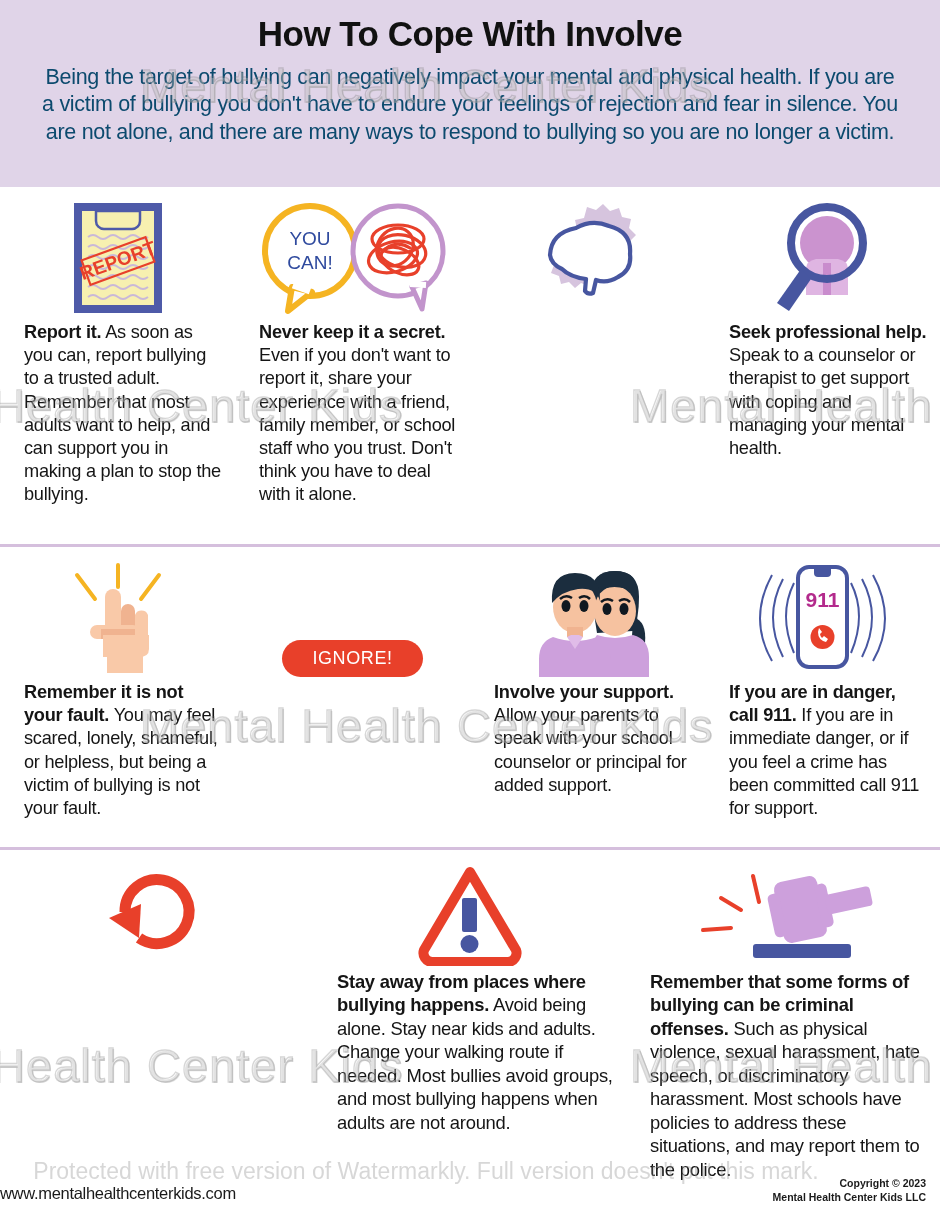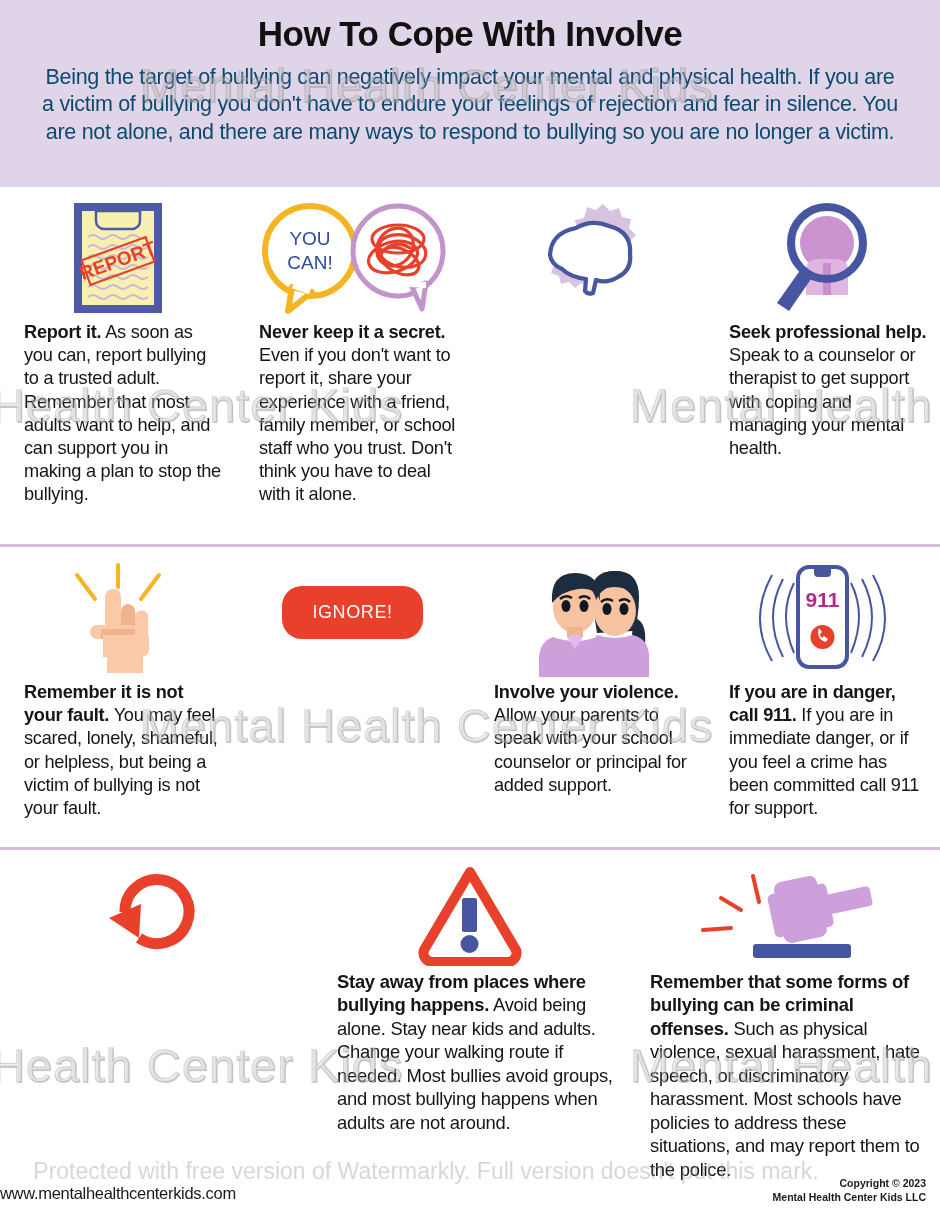--- a/index.html
+++ b/index.html
@@ -238,21 +238,21 @@
         </svg>
       </div>
       <div class="tip-text">
         <b>Remember it is not your fault</b><b>.</b>
         <span>You may feel scared, lonely, shameful, or helpless, but being a victim of bullying is not your fault.</span>
       </div>
     </div>
 
     <div class="cell">
       <div class="icon-box">
-        <div style="background:#e8402a; border-radius:20px; padding:16px 30px; margin-bottom:38px;">
+        <div style="background:#e8402a; border-radius:20px; padding:8px 30px; ">
           <span style="color:#fff; font-size:18px; letter-spacing:0.6px;">IGNORE!</span>
         </div>
       </div>
     </div>
 
     <div class="cell">
       <div class="icon-box">
         <svg width="130" height="118" viewBox="0 0 130 118">
 
           <path d="M68 36 q0 -24 24 -24 q24 0 24 26 q0 22 -6 34 l-36 2 z" fill="#1b2d3e"></path>
@@ -270,21 +270,21 @@
           <ellipse cx="43" cy="47" rx="4.5" ry="6" fill="#101820"></ellipse>
           <ellipse cx="61" cy="47" rx="4.5" ry="6" fill="#101820"></ellipse>
           <path d="M37 40 q6 -5 12 -1" stroke="#101820" stroke-width="2.5" fill="none"></path>
           <path d="M56 39 q6 -4 11 1" stroke="#101820" stroke-width="2.5" fill="none"></path>
           <path d="M44 68 h16 v10 h-16 z" fill="#f0b390"></path>
           <path d="M30 78 q22 8 44 0 q14 5 14 22 v20 h-72 v-20 q0 -17 14 -22 z" fill="#cda0dc"></path>
           <path d="M44 78 l8 12 l8 -12 l-4 -2 h-8 z" fill="#e0bce8"></path>
         </svg>
       </div>
       <div class="tip-text">
-        <b>Involve your violence</b><b>.</b>
+        <b>Involve your support</b><b>.</b>
         <span>Allow your parents to speak with your school counselor or principal for added support.</span>
       </div>
     </div>
 
     <div class="cell">
       <div class="icon-box">
         <svg width="145" height="118" viewBox="0 0 145 118">
           <g fill="none" stroke="#4756a0" stroke-width="2">
             <path d="M44 24 q-16 32 0 70"></path>
             <path d="M33 20 q-20 38 0 78"></path>

